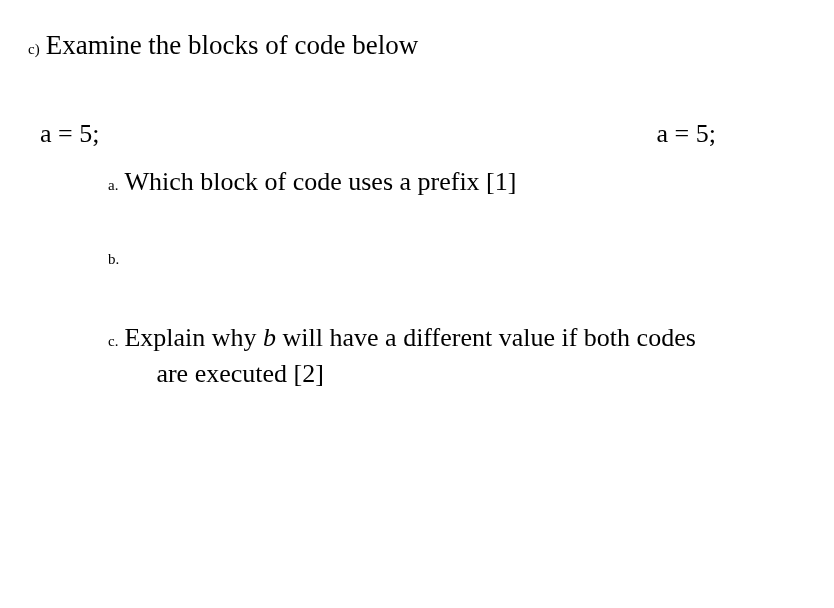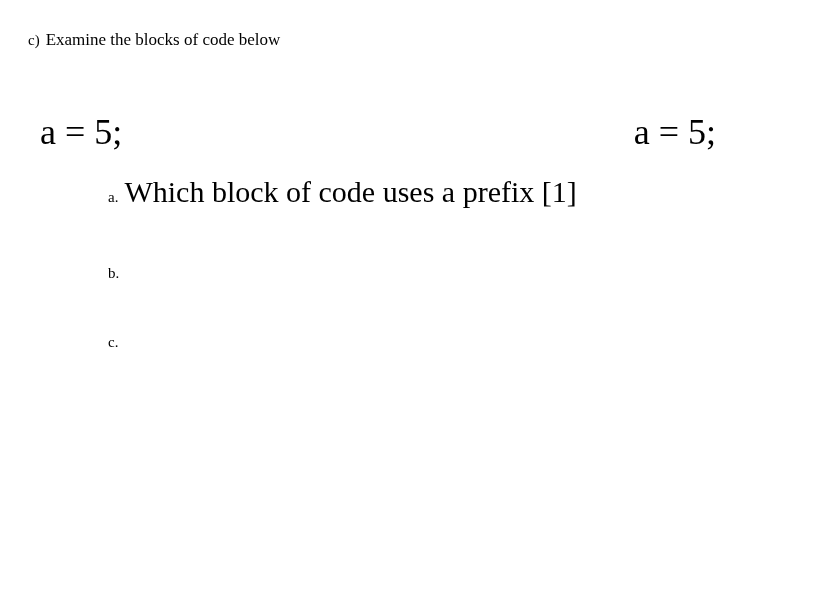--- a/index.html
+++ b/index.html
@@ -18,56 +18,56 @@
     .header-line {
       display: flex;
       align-items: baseline;
       margin-bottom: 48px;
     }
     .header-marker {
       font-size: 15px;
       margin-right: 6px;
     }
     .header-text {
-      font-size: 17px;
+      font-size: 27px;
     }
     .code-blocks {
       display: flex;
       justify-content: space-between;
       padding-left: 12px;
       padding-right: 90px;
       margin-bottom: 6px;
     }
     .code-block {
       display: flex;
       flex-direction: column;
     }
     .code-line {
-      font-size: 36px;
+      font-size: 26px;
       line-height: 1.9;
     }
     .sub-questions {
       padding-left: 80px;
       padding-right: 30px;
     }
     .sub-question {
       display: flex;
       align-items: baseline;
       margin-bottom: 52px;
     }
     .sub-question.last {
       margin-bottom: 0;
     }
     .sub-marker {
       font-size: 15px;
       margin-right: 6px;
       flex-shrink: 0;
     }
     .sub-text {
-      font-size: 30px;
+      font-size: 26px;
       line-height: 1.35;
     }
     .italic {
       font-style: italic;
     }
     .sub-text-indent {
       padding-left: 32px;
     }
   </style>
 </head>
@@ -92,14 +92,18 @@
     <span class="sub-marker">a.</span>
     <span class="sub-text">Which block of code uses a prefix [1]</span>
   </div>
 
   <div class="sub-question">
     <span class="sub-marker">b.</span>
   </div>
 
   <div class="sub-question last">
     <span class="sub-marker">c.</span>
+    <span class="sub-text">
+      <span>Explain why </span><span class="italic">b</span><span> will have a different value if both codes</span><br>
+      <span class="sub-text-indent">are executed [2]</span>
+    </span>
   </div>
 </div>
 
 </body></html>

